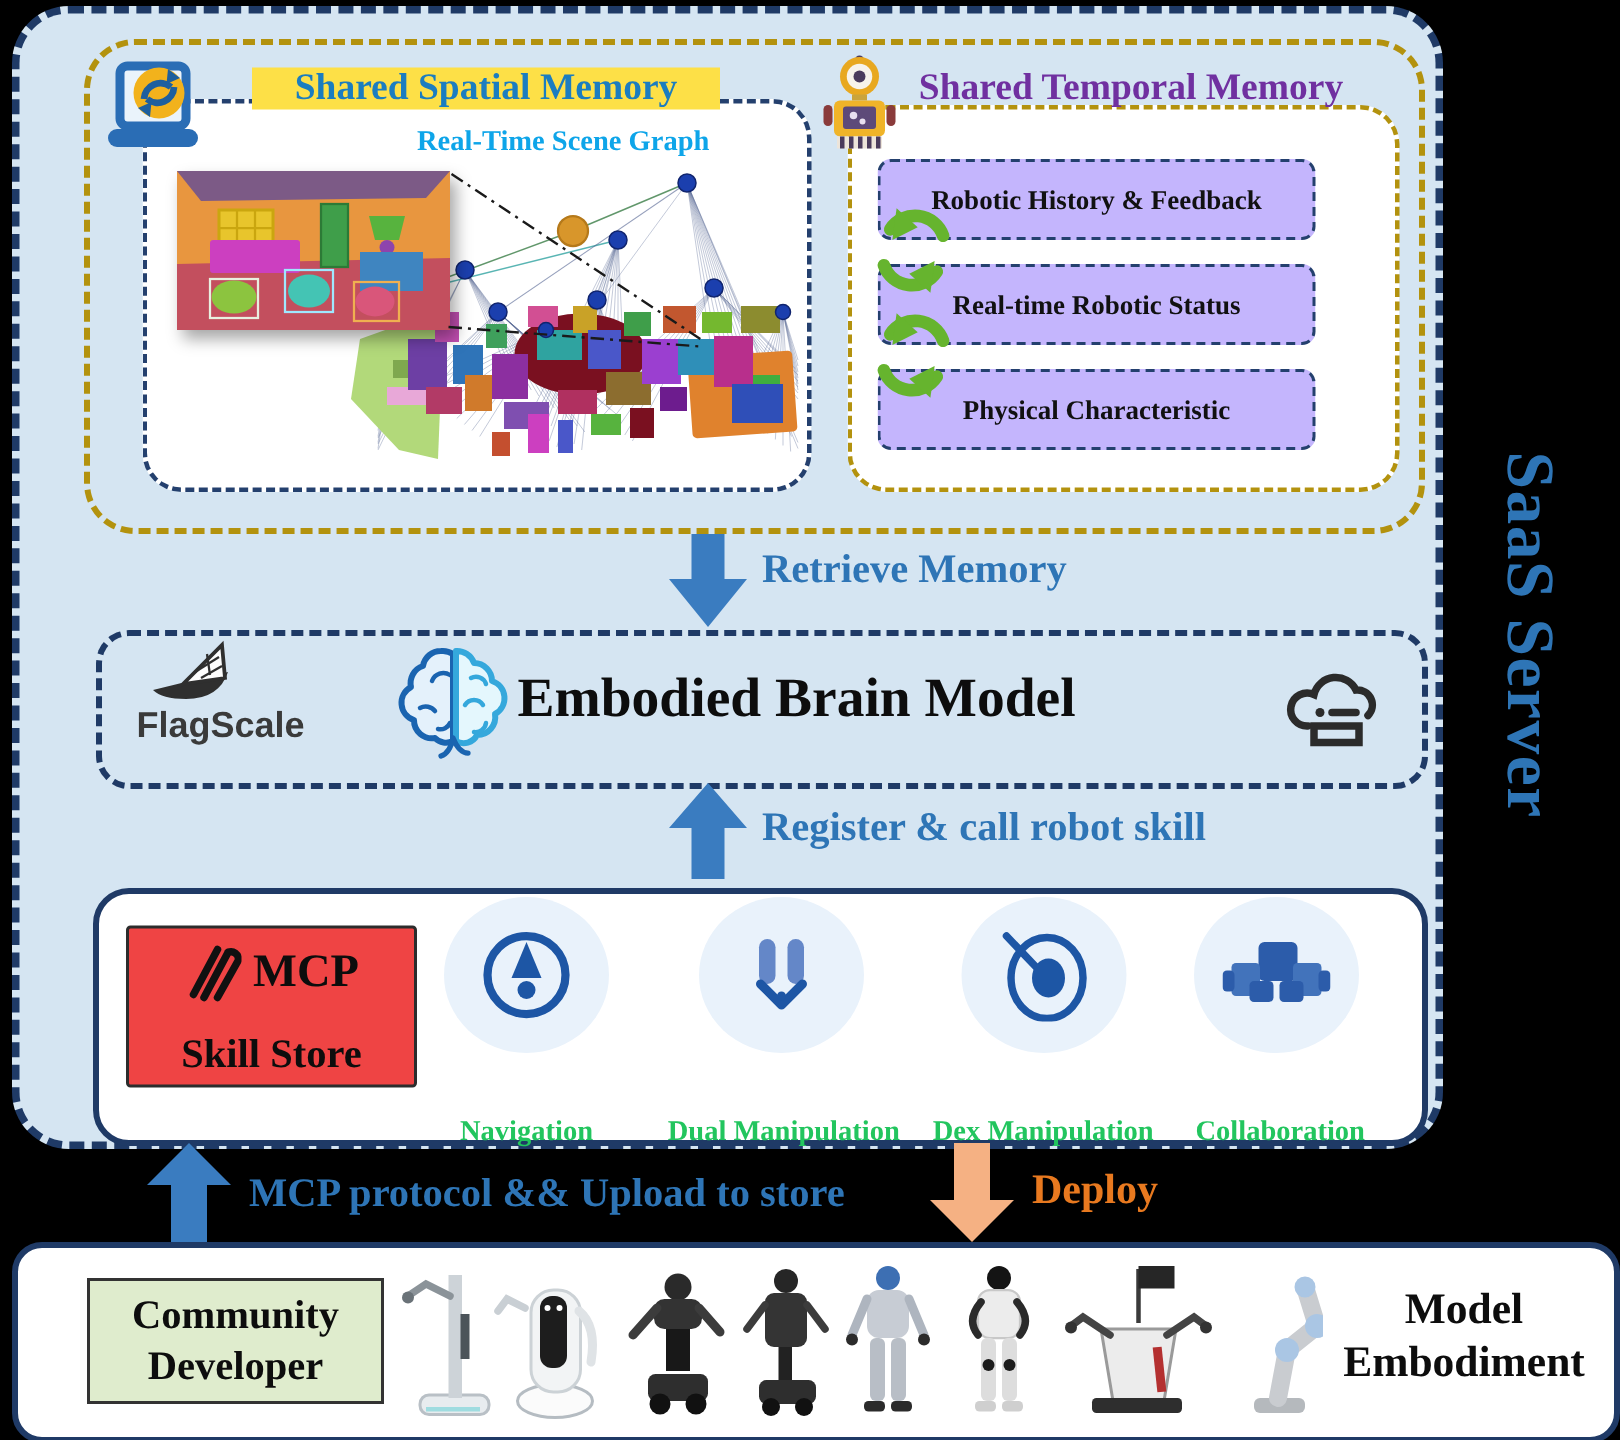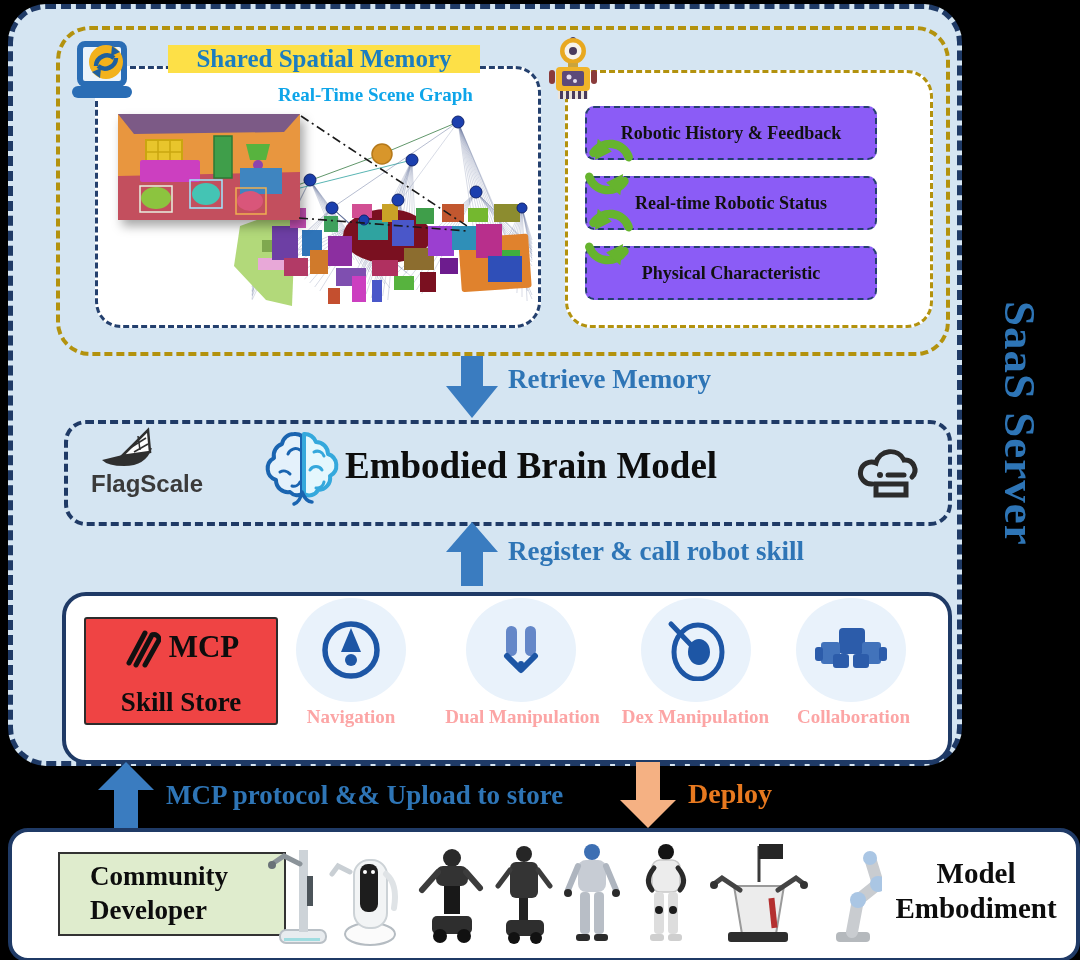--- a/index.html
+++ b/index.html
@@ -19,48 +19,48 @@
   .spatial-box{left:95px;top:66px;width:440px;height:256px;background:#fff;
                border:3px dashed #24406e;border-radius:26px;}
   .spatial-title{left:168px;top:45px;width:300px;text-align:center;font-size:25px;font-weight:700;
                  color:#1b7dc0;background:#fde047;padding:0 6px;z-index:5;}
   .scene-title{left:278px;top:84px;width:250px;font-size:19px;font-weight:700;color:#0ea5e9;z-index:4;}
 
   .temporal-box{left:565px;top:70px;width:362px;height:252px;background:#fff;
                 border:3px dashed #b3920e;border-radius:26px;}
   .temporal-title{left:598px;top:45px;width:312px;text-align:center;font-size:25px;font-weight:700;
                   color:#7030a0;background:transparent;z-index:5;}
-  .green-item{left:585px;width:288px;height:50px;background:#8b5cf6;border:2.5px dashed #24406e;
+  .green-item{left:585px;width:288px;height:50px;background:#c4b5fd;border:2.5px dashed #24406e;
               border-radius:9px;display:flex;align-items:center;justify-content:center;
               font-size:18px;font-weight:700;color:#111;text-align:center;z-index:3;}
   .recycle{z-index:6;}
 
   .flow-text{font-weight:700;color:#2e75b6;white-space:nowrap;}
 
   .brain-box{left:64px;top:420px;width:880px;height:98px;background:#d5e5f2;
              border:4px dashed #1f3a66;border-radius:22px;}
   .brain-title{left:345px;top:444px;font-size:37px;font-weight:700;color:#0d0d0d;white-space:nowrap;}
   .flagscale-label{left:72px;top:470px;width:150px;text-align:center;font-size:24px;color:#3a3a3a;}
 
   .mcp-box{left:62px;top:592px;width:882px;height:164px;background:#fff;
            border:4.5px solid #1f3a66;border-radius:24px;}
   .mcp-store{left:84px;top:617px;width:190px;height:104px;background:#ef4444;border:2px solid #2c2c2c;
              border-radius:3px;display:flex;flex-direction:column;align-items:center;justify-content:center;}
   .mcp-row{display:flex;align-items:center;gap:8px;}
   .mcp-line1{font-size:31px;font-weight:700;color:#0d0d0d;}
   .mcp-line2{font-size:27px;font-weight:700;color:#0d0d0d;margin-top:18px;}
   .skill-halo{top:598px;width:110px;height:104px;background:#e9f2fb;border-radius:50%;
               display:flex;align-items:center;justify-content:center;}
-  .skill-label{top:706px;font-size:19px;font-weight:700;color:#fca5a5;text-align:center;white-space:nowrap;}
+  .skill-label{top:744px;font-size:19px;font-weight:700;color:#22c55e;text-align:center;white-space:nowrap;}
 
   .bottom-box{left:8px;top:828px;width:1064px;height:126px;background:#fff;
               border:4.5px solid #1f3a66;border-radius:20px;}
   .community{left:58px;top:852px;width:194px;height:80px;background:#dfeccd;border:2px solid #333;
-             display:flex;flex-direction:column;justify-content:center;
-             font-size:27px;font-weight:700;color:#0d0d0d;line-height:1.25;padding-left:30px;}
+             display:flex;flex-direction:column;align-items:center;justify-content:center;
+             font-size:27px;font-weight:700;color:#0d0d0d;line-height:1.25;}
   .cross{left:880px;top:856px;width:192px;text-align:center;font-size:29px;font-weight:700;
          color:#0d0d0d;line-height:1.2;}
 </style>
 </head>
 <body>
 
 <div class="canvas">
 
   <div class="abs saas-container"></div>
   <div class="abs saas-label serif-b">SaaS Server</div>
@@ -279,20 +279,21 @@
     <circle class="sg-node" cx="78" cy="72" r="6" fill="#1b3fae" stroke="#10246e"></circle>
     <circle class="sg-node" cx="36" cy="88" r="7" fill="#1b3fae" stroke="#10246e"></circle>
     <circle class="sg-node" cx="100" cy="100" r="6" fill="#1b3fae" stroke="#10246e"></circle>
     <circle class="sg-node" cx="166" cy="92" r="6" fill="#1b3fae" stroke="#10246e"></circle>
     <circle class="sg-node" cx="244" cy="84" r="6" fill="#1b3fae" stroke="#10246e"></circle>
     <circle class="sg-node" cx="290" cy="100" r="5" fill="#1b3fae" stroke="#10246e"></circle>
     <circle class="sg-node" cx="132" cy="112" r="5" fill="#1b3fae" stroke="#10246e"></circle>
   </svg>
 
   <div class="abs temporal-box"></div>
+  <div class="abs temporal-title serif-b">Shared Temporal Memory</div>
 
   <svg class="abs" style="left:544px;top:34px;z-index:6;" width="58" height="68" viewBox="0 0 58 68">
     <circle cx="29" cy="6" r="3" fill="#4a3b5c"></circle>
     <circle cx="29" cy="17" r="13" fill="#e8a820"></circle>
     <circle cx="29" cy="17" r="8.5" fill="#f7f3ea"></circle>
     <circle cx="29" cy="17" r="4" fill="#4a3b5c"></circle>
     <rect x="24" y="29" width="10" height="4" fill="#caa43c"></rect>
     <rect x="12" y="33" width="34" height="24" rx="4" fill="#f0b429"></rect>
     <rect x="18" y="37" width="22" height="15" rx="2" fill="#5d4a79"></rect>
     <circle cx="25" cy="43" r="2.5" fill="#e8e0f0"></circle>

